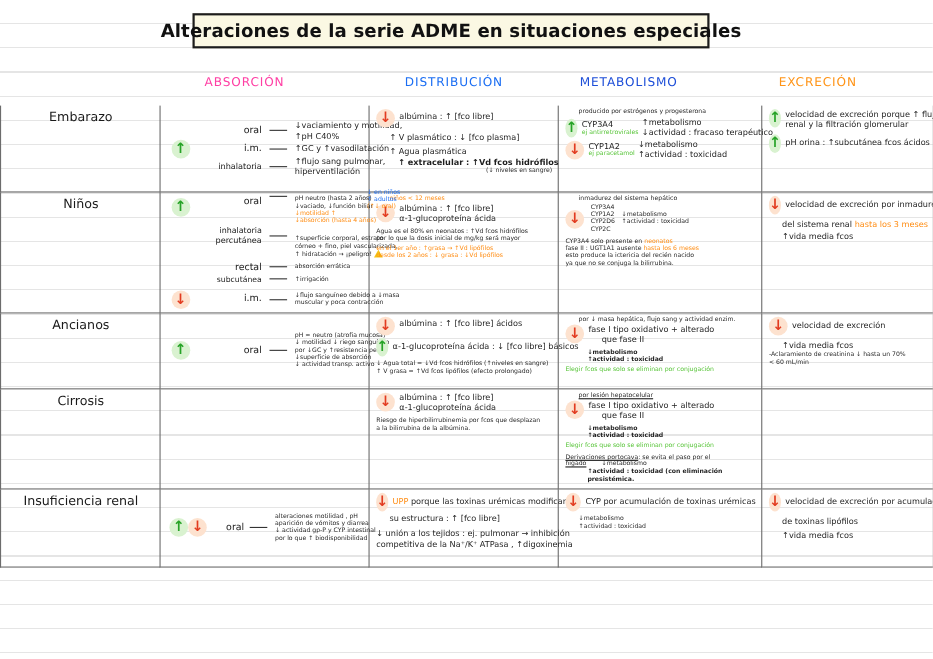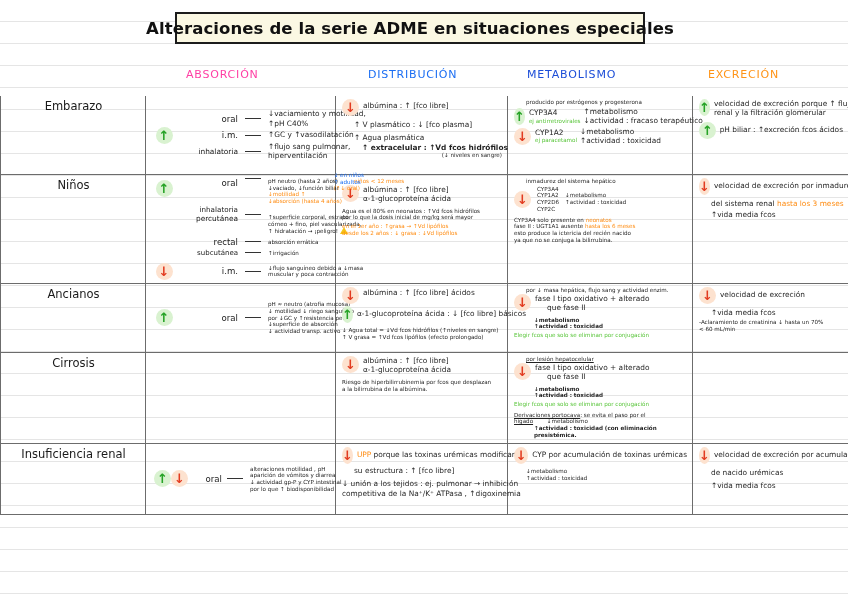--- a/index.html
+++ b/index.html
@@ -180,21 +180,21 @@
         <td class="last">
           <div class="fxs">
             <span class="ar up">↑</span>
             <div style="margin-left:4px">
               <div class="ln">velocidad de excreción porque ↑ flujo</div>
               <div class="ln">renal y la filtración glomerular</div>
             </div>
           </div>
           <div class="fxs mt4">
             <span class="ar up">↑</span>
-            <span class="ln" style="margin:3px 0 0 4px">pH biliar : ↑excreción fcos ácidos</span>
+            <span class="ln" style="margin:3px 0 0 4px">pH orina : ↑subcutánea fcos ácidos</span>
           </div>
         </td>
       </tr>
 
       <tr class="sep">
         <td class="rowlab">Niños</td>
 
         <td style="height:96px">
           <div class="fxs">
             <div class="arrcol" style="padding-top:2px">
@@ -460,21 +460,21 @@
           </div>
           <div class="ln xs ind mt4">↓metabolismo</div>
           <div class="ln xs ind">↑actividad : toxicidad</div>
         </td>
 
         <td class="last">
           <div class="fxs">
             <span class="ar dn">↓</span>
             <span class="ln" style="margin:3px 0 0 4px">velocidad de excreción por acumulación</span>
           </div>
-          <div class="ln ind mt4">de nacido urémicas</div>
+          <div class="ln ind mt4">de toxinas lipófilos</div>
           <div class="ln ind mt4">↑vida media fcos</div>
         </td>
       </tr>
 
       </tbody>
     </table>
   </div>
 </div>
 
 </body></html>

